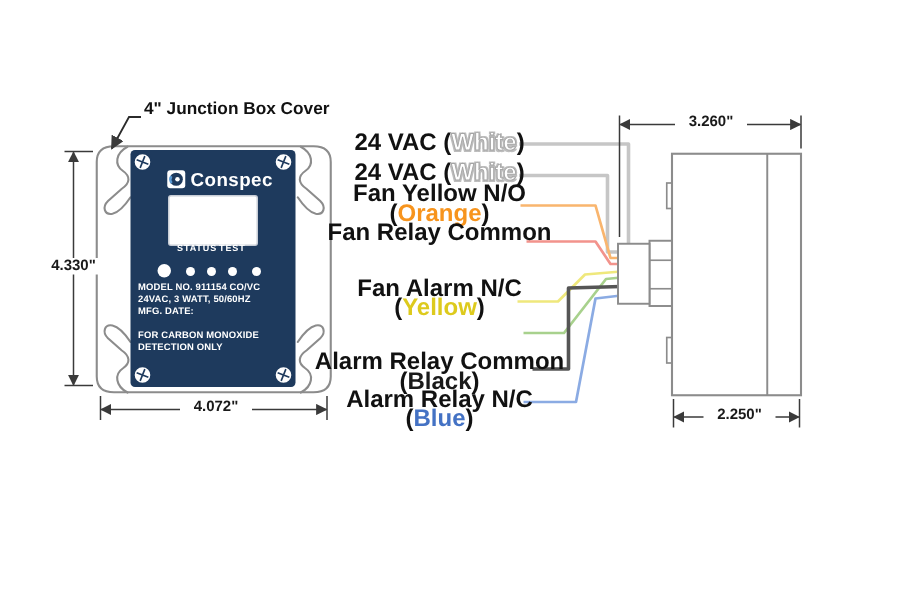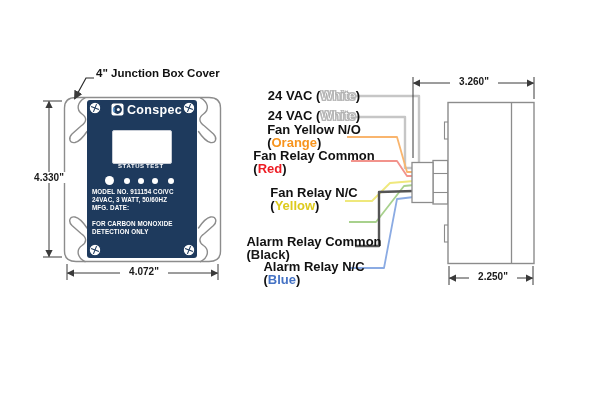--- a/index.html
+++ b/index.html
@@ -15,39 +15,39 @@
   .dimlabel{
     position:absolute;font-size:10px;font-weight:bold;color:#1a1a1a;
     background:#fff;padding:0 2px;white-space:nowrap;text-align:center;
   }
   .dim-front-height{left:26px;top:172px;width:42px;}
   .dim-front-width{left:120px;top:266px;width:44px;}
   .dim-side-total{left:450px;top:76px;width:44px;}
   .dim-side-body{left:469px;top:271px;width:44px;}
   
   .wlabel{
-    position:absolute;left:314px;transform:translateX(-50%);
-    font-size:13px;font-weight:bold;color:#111;white-space:nowrap;
-    line-height:12.5px;
+    position:absolute;left:293px;transform:translateX(-50%);
+    font-size:16px;font-weight:bold;color:#111;white-space:nowrap;
+    line-height:12.5px;text-align:center;
   }
   .wlabel .cword{font-weight:bold;}
   .wlabel .line2{display:block;}
   .outline-white{
     -webkit-text-stroke:0.6px #a5a5a5;
     text-shadow:1px 1px 0 #bdbdbd,-1px -1px 0 #bdbdbd,1px -1px 0 #bdbdbd,-1px 1px 0 #bdbdbd;
   }
   
   .panel{
     position:absolute;left:87px;top:100px;width:110px;height:158px;
     border-radius:3px;
   }
   .screw{position:absolute;width:14px;height:14px;}
   .screw.tl{left:1px;top:1px;} .screw.tr{left:95px;top:1px;}
   .screw.bl{left:1px;top:143px;} .screw.br{left:95px;top:143px;}
-  .logo-row{position:absolute;left:0;top:3px;width:110px;height:15px;}
+  .logo-row{position:absolute;left:0;top:13px;width:110px;height:15px;}
   .logo-icon{position:absolute;left:24px;top:0;}
   .logo-text{
     position:absolute;left:40px;top:0;color:#fff;font-size:12.5px;
     font-weight:bold;letter-spacing:0.3px;
   }
   .window{
     position:absolute;left:25px;top:30px;width:58px;height:32px;
     background:#fff;border:1px solid #c8cdd6;border-radius:2px;
   }
   .ind-labels{position:absolute;left:0;top:63px;width:110px;height:8px;color:#fff;
@@ -196,24 +196,23 @@
   </div>
   <div class="wlabel" style="top:110px">
     <span>24 VAC</span>&nbsp;<span>(</span><span class="cword outline-white" style="color: rgb(255, 255, 255);">White</span><span>)</span>
   </div>
   <div class="wlabel" style="top:124px">
     <span>Fan Yellow N/O</span>
     <span class="line2"><span>(</span><span class="cword" style="color: rgb(247, 148, 29);">Orange</span><span>)</span></span>
   </div>
   <div class="wlabel" style="top:150px">
     <span>Fan Relay Common</span>
-    <span class="line2"><span>(</span><span class="cword" style="color: rgb(237, 28, 36);">Red</span><span>)</span></span>
   </div>
   <div class="wlabel" style="top:187px">
-    <span>Fan Relay N/C</span>
+    <span>Fan Alarm N/C</span>
     <span class="line2"><span>(</span><span class="cword" style="color: rgb(221, 202, 29); margin-top: 48px;">Yellow</span><span>)</span></span>
   </div>
   <div class="wlabel" style="top:212px">
   </div>
   <div class="wlabel" style="top:236px">
     <span>Alarm Relay Common</span>
     <span class="line2"><span>(</span><span class="cword" style="color: rgb(26, 26, 26);">Black</span><span>)</span></span>
   </div>
   <div class="wlabel" style="top:261px">
     <span>Alarm Relay N/C</span>

